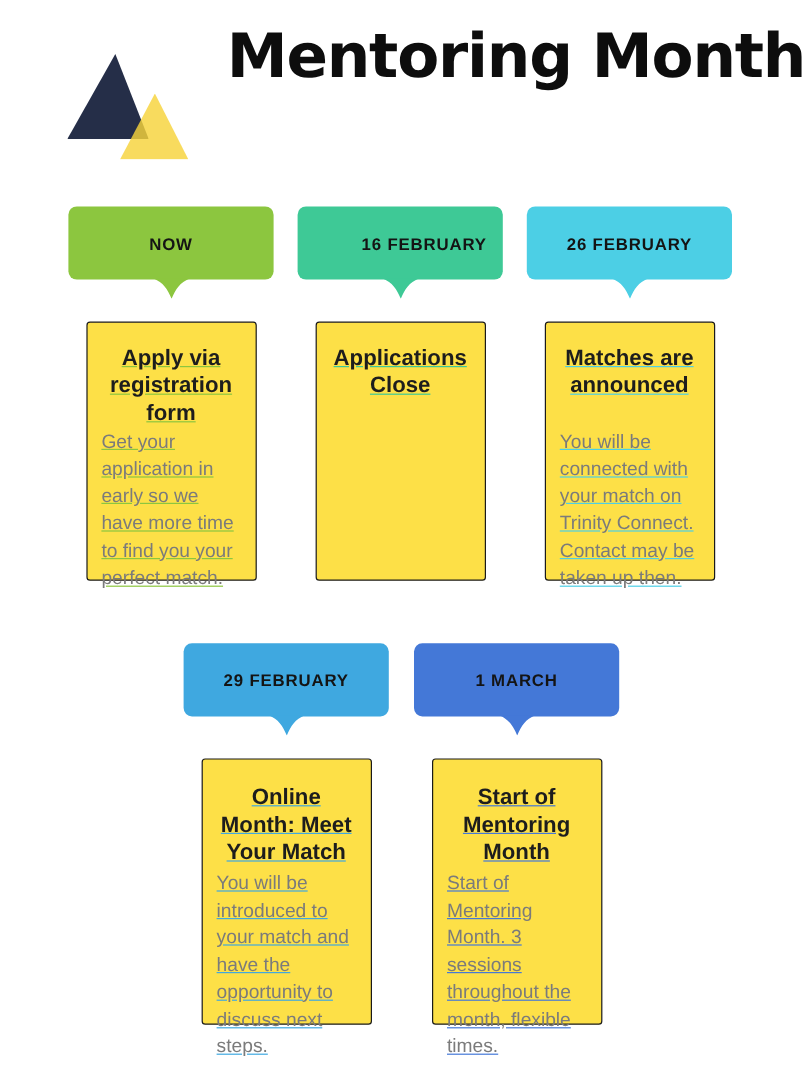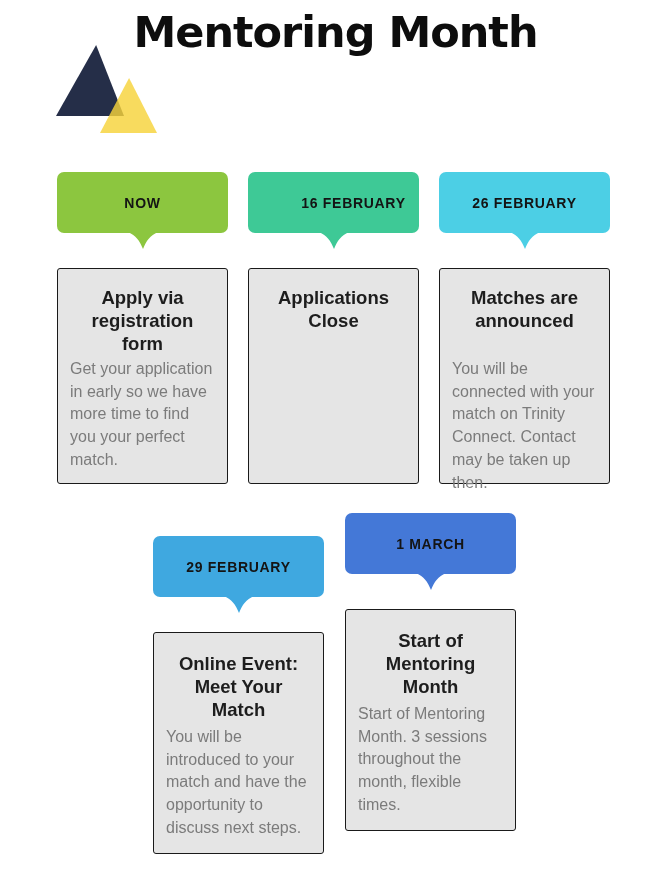--- a/index.html
+++ b/index.html
@@ -17,56 +17,57 @@
   .tri-dark{
     left:56px;top:45px;width:68px;height:71px;
     clip-path:polygon(59% 0,100% 100%,0 100%);
   }
   .tri-yellow{
     left:100px;top:78px;width:57px;height:55px;
     clip-path:polygon(51% 0,100% 100%,0 100%);
     opacity:.82;
   }
   .page-title{
-    position:absolute;left:0;top:0;width:671px;
-    text-align:center;
+    position:absolute;left:0;top:16px;width:671px;
+    text-align:right;
     font-family:"DejaVu Sans","Liberation Sans",sans-serif;
     font-weight:bold;
-    font-size:43px;line-height:64px;letter-spacing:-1px;
+    font-size:51px;line-height:64px;letter-spacing:-1px;
   }
 
   
   .item{
     position:absolute;width:171px;
     display:flex;flex-direction:column;align-items:center;
   }
   #item-0{left:57px;top:172px;}
   #item-1{left:248px;top:172px;}
   #item-2{left:439px;top:172px;}
   #item-3{left:153px;top:536px;}
-  #item-4{left:345px;top:513px;}
+  #item-4{left:345px;top:536px;}
 
   .bubble{
     width:171px;height:61px;border-radius:7px;
     background:currentColor;
     display:flex;align-items:center;justify-content:center;
   }
   .bubble-label{
     font-size:14px;font-weight:bold;letter-spacing:.7px;
   }
   .tail{display:block;margin-top:-1px;flex:0 0 auto;}
 
   .card{
     box-sizing:border-box;
     margin-top:19px;
-    width:171px;
-    background:#e5e5e5;
+    width:142px;
+    background:#fde047;
     border:1.5px solid #1a1a1a;
     border-radius:3px;
     padding:18px 12px 0 12px;
+    text-decoration:underline;
   }
   .row1 .card{height:216px;}
   .row2 .card{height:222px;padding-top:20px;}
 
   .card-title{
     text-align:center;
     font-weight:bold;
     font-size:18.5px;line-height:1.24;
     height:71px;overflow:hidden;
   }
@@ -128,21 +129,21 @@
   </div>
 
   <div class="item row2" id="item-3" style="color: rgb(63, 168, 224);">
     <div class="bubble">
       <span class="bubble-label" style="color: rgb(20, 20, 20);">29 FEBRUARY</span>
     </div>
     <svg class="tail" width="30" height="17" viewBox="0 0 30 17">
       <path d="M0,0 H30 C22,3.5 18.5,8.5 15,17 C11.5,8.5 8,3.5 0,0 Z" fill="currentColor"></path>
     </svg>
     <div class="card" style="border-color: rgb(26, 26, 26);">
-      <div class="card-title" style="color: rgb(29, 29, 29);">Online Event: Meet Your Match</div>
+      <div class="card-title" style="color: rgb(29, 29, 29);">Online Month: Meet Your Match</div>
       <div class="card-body" style="color: rgb(123, 123, 123);">You will be introduced to your match and have the opportunity to discuss next steps.</div>
     </div>
   </div>
 
   <div class="item row2" id="item-4" style="color: rgb(68, 120, 215);">
     <div class="bubble">
       <span class="bubble-label" style="color: rgb(20, 20, 20);">1 MARCH</span>
     </div>
     <svg class="tail" width="30" height="17" viewBox="0 0 30 17">
       <path d="M0,0 H30 C22,3.5 18.5,8.5 15,17 C11.5,8.5 8,3.5 0,0 Z" fill="currentColor"></path>

